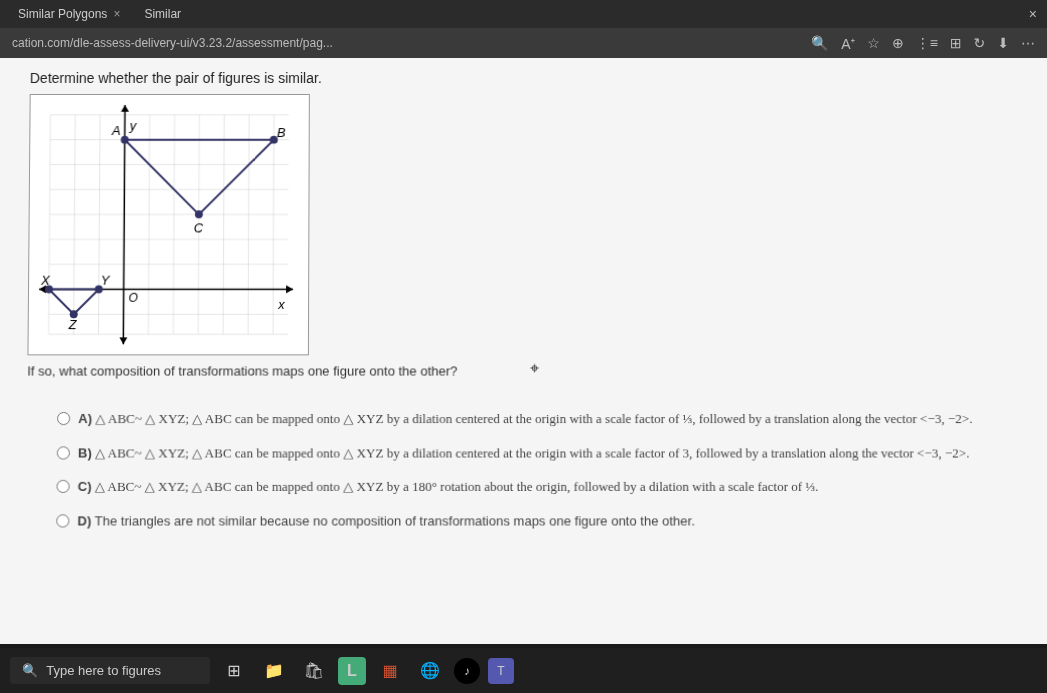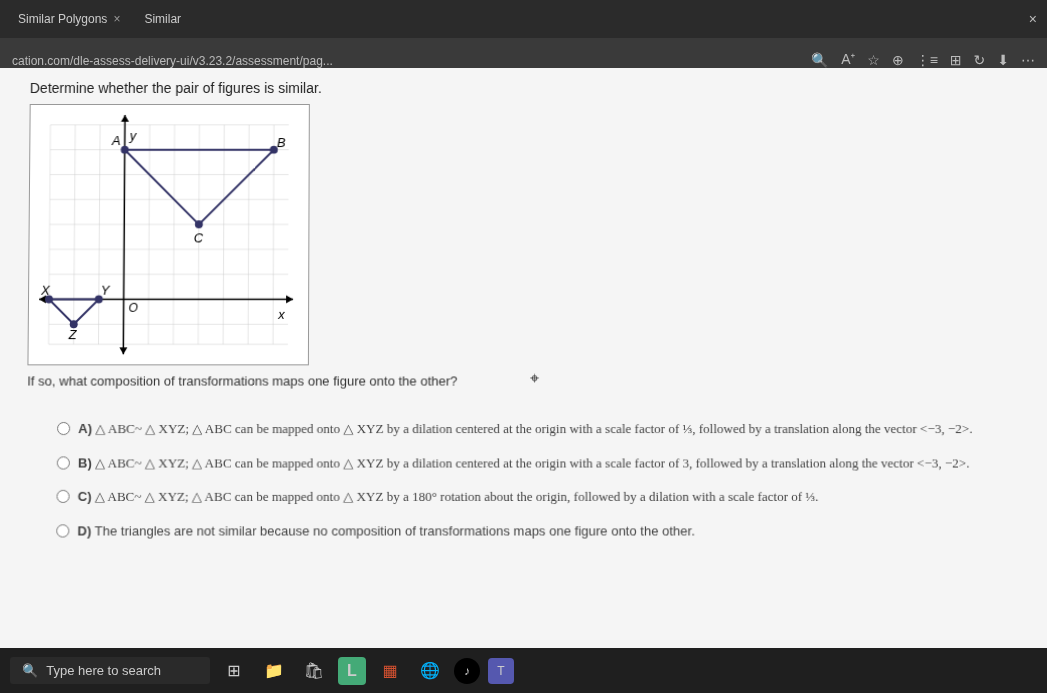--- a/index.html
+++ b/index.html
@@ -1,21 +1,21 @@
 <!DOCTYPE html>
 <html><head>
 <meta charset="utf-8">
 <style>
 * { margin: 0; padding: 0; box-sizing: border-box; }
 body { font-family: Arial, sans-serif; background: #1a1a1a; width: 1047px; height: 693px; overflow: hidden; }
-.browser-bar { background: #2b2b2b; height: 38px; display: flex; align-items: center; padding: 0 10px; color: #ccc; font-size: 12px; }
+.browser-bar { background: #2b2b2b; height: 28px; display: flex; align-items: center; padding: 0 10px; color: #ccc; font-size: 12px; }
 .tab-area { display: flex; align-items: center; gap: 8px; flex: 1; }
 .tab { padding: 4px 8px; display: flex; align-items: center; gap: 6px; }
 .tab-close { color: #999; cursor: pointer; }
-.url-bar { background: #3a3a3a; height: 30px; display: flex; align-items: flex-end; padding: 0 12px; color: #bbb; font-size: 12px; gap: 12px; }
+.url-bar { background: #3a3a3a; height: 30px; display: flex; align-items: center; padding: 0 12px; color: #bbb; font-size: 12px; gap: 12px; }
 .url-text { flex: 1; }
 .toolbar-icon { color: #bbb; font-size: 14px; cursor: pointer; }
 .content-area { background: #f5f5f5; height: 580px; padding: 12px 30px; color: #333; overflow: auto; transform: perspective(2000px) rotateX(2deg); transform-origin: top; }
 .question-text { font-size: 14px; margin-bottom: 8px; color: #222; }
 .graph-container { width: 280px; height: 260px; background: white; border: 1px solid #999; position: relative; margin-bottom: 8px; }
 .graph-svg { width: 100%; height: 100%; }
 .sub-question { font-size: 13px; color: #333; margin: 8px 0 30px 0; }
 .options { margin-left: 30px; }
 .option { display: flex; align-items: flex-start; gap: 8px; margin-bottom: 14px; font-size: 13px; color: #444; line-height: 1.5; }
 .option input { margin-top: 3px; }
@@ -128,21 +128,21 @@
       <input type="radio" name="ans" style="">
       <span class="option-label"><span class="option-letter">D)</span><span> The triangles are not similar because no composition of transformations maps one figure onto the other.</span></span>
     </label>
   </div>
   <div class="cursor-ptr">⌖</div>
 </div>
 
 <div class="taskbar">
   <div class="search-box">
     <span>🔍</span>
-    <span>Type here to search</span>
+    <span>Type here to figures</span>
   </div>
   <div class="task-icon">⊞</div>
   <div class="task-icon">📁</div>
   <div class="task-icon">🛍</div>
   <div class="task-icon" style="background:#4a7;border-radius:4px;width:28px;height:28px;font-weight:bold;">L</div>
   <div class="task-icon" style="color:#d05030">▦</div>
   <div class="task-icon">🌐</div>
   <div class="task-icon" style="background:#000;border-radius:50%;width:26px;height:26px;font-size:12px;">♪</div>
   <div class="task-icon" style="background:#5558af;border-radius:4px;width:26px;height:26px;font-size:12px;">T</div>
 </div>

